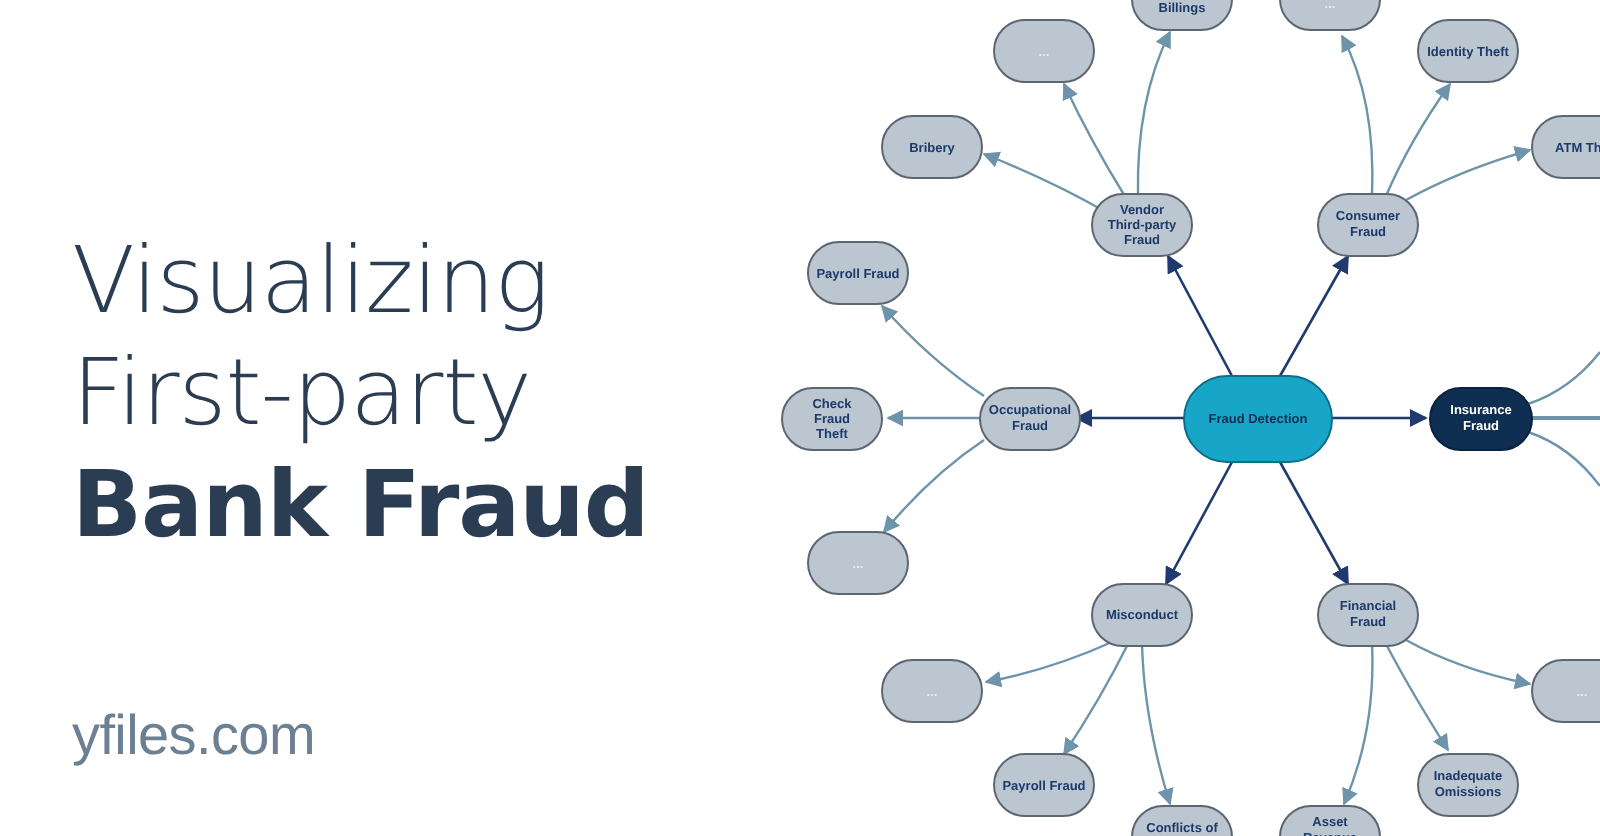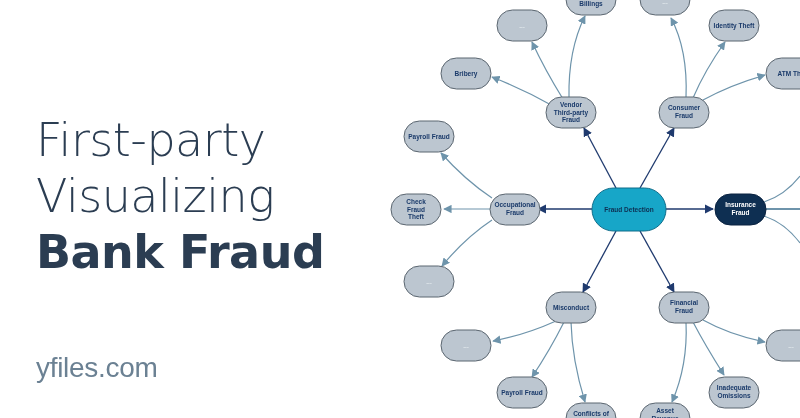--- a/index.html
+++ b/index.html
@@ -27,22 +27,22 @@
     .node-label {
       font-family: "Liberation Sans", sans-serif;
       font-weight: 700; font-size: 6.5px;
       text-anchor: middle;
     }
   </style>
 </head>
 <body>
 
 <div class="headline">
+  <div class="light">Visualizing</div>
   <div class="light">First-party</div>
-  <div class="light">Visualizing</div>
   <div class="bold">Bank Fraud</div>
 </div>
 
 <div class="site">yfiles.com</div>
 
 <svg class="graph" width="800" height="418" viewBox="0 0 800 418">
   <defs>
     <marker id="arrP" viewBox="0 0 10 10" refX="9" refY="5" markerWidth="7" markerHeight="7" orient="auto-start-reverse">
       <path d="M0,0 L10,5 L0,10 z" fill="#1f3a6e"></path>
     </marker>

